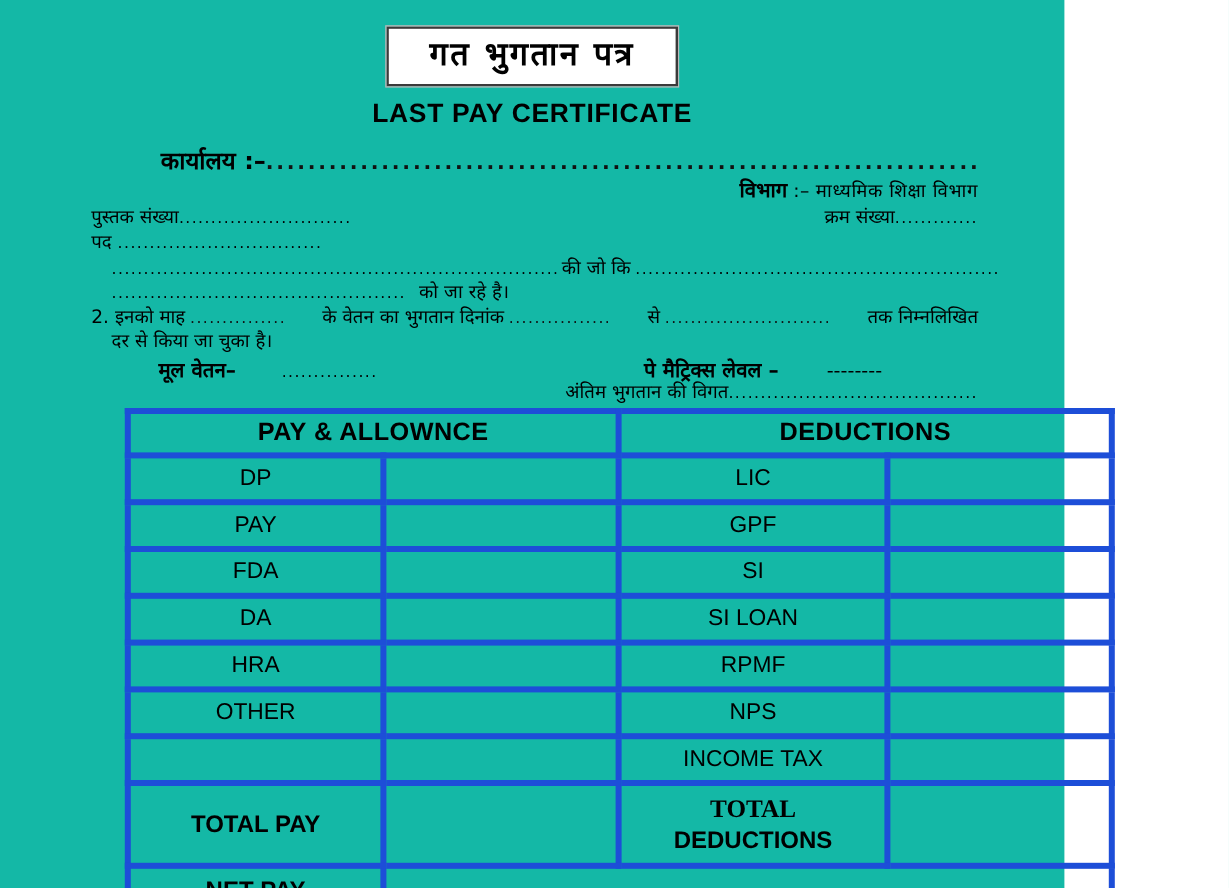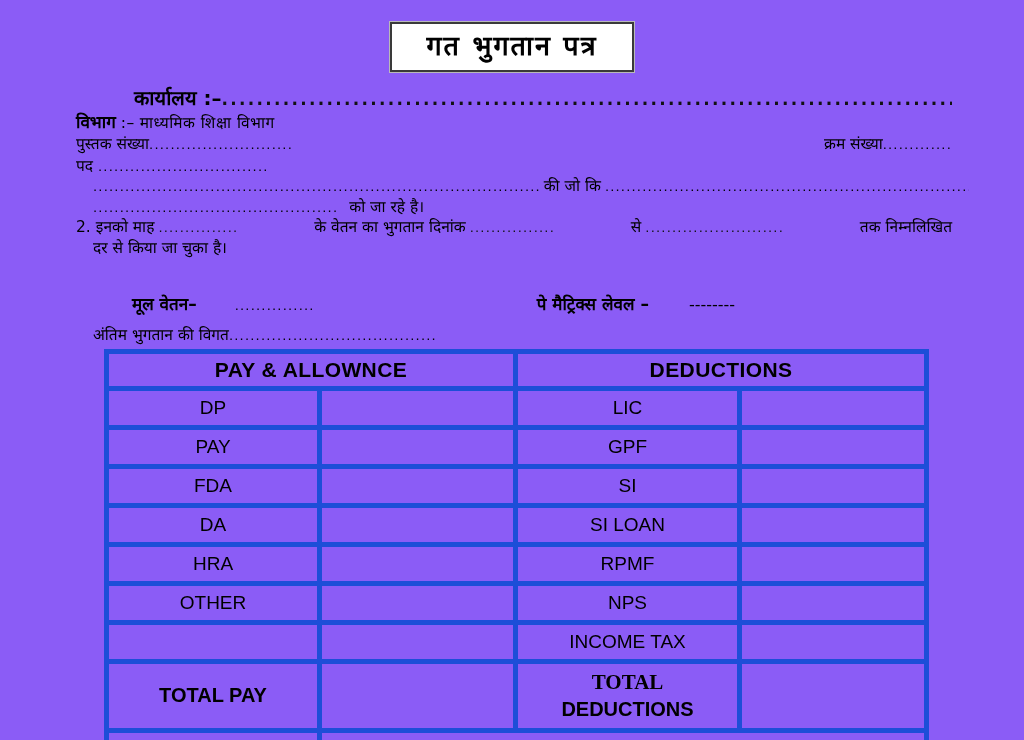--- a/index.html
+++ b/index.html
@@ -12,23 +12,23 @@
     width: 1024px;
     height: 740px;
     overflow: hidden;
     font-family: "Liberation Sans", "DejaVu Sans", sans-serif;
     color: #000000;
     position: relative;
   }
 
   .page {
     position: relative;
-    width: 1024px;
+    width: 887px;
     height: 740px;
-    background: #8b5cf6;
+    background: #14b8a6;
   }
 
   
   .title-wrap {
     text-align: center;
     padding-top: 22px;
   }
   .title-box {
     display: inline-block;
     border: 2px solid #3a3a3a;
@@ -83,20 +83,21 @@
     min-width: 10px;
   }
   .dots-lg {
     letter-spacing: 2.3px;
     font-size: 17px;
     font-weight: 700;
   }
   .line {
     margin-top: 6px;
     white-space: nowrap;
+    text-align: right;
   }
   .lbl-dept {
     font-size: 17px;
     font-weight: 700;
   }
   .dept-val {
     font-size: 15.5px;
     letter-spacing: 0.5px;
   }
   .row-between {
@@ -126,26 +127,26 @@
     font-size: 17px;
     font-weight: 700;
     padding-left: 56px;
     white-space: nowrap;
   }
   .lbl-matrix {
     font-size: 17px;
     font-weight: 700;
     white-space: nowrap;
     margin-left: 190px;
-    margin-top: 32px;
   }
   .last-detail {
-    margin-top: 15px;
+    margin-top: 2px;
     font-size: 15.5px;
     white-space: nowrap;
+    text-align: right;
   }
 
   
   .tbl-wrap {
     margin-top: 5px;
     padding: 0 100px 0 104px;
   }
   table.paytbl {
     border-collapse: collapse;
     width: 820px;
@@ -216,20 +217,21 @@
 </style>
 </head>
 <body>
 
 <div class="page">
 
   <div class="title-wrap">
     <div class="title-box">
       <div class="title-hi">गत भुगतान पत्र</div>
     </div>
+    <div class="title-en">LAST PAY CERTIFICATE</div>
   </div>
 
   <div class="form-area">
 
     <div class="row row-office">
       <span class="lbl-office">कार्यालय :–</span>
       <span class="dotfill dots-lg">............................................................................................</span>
     </div>
 
     <div class="line">

